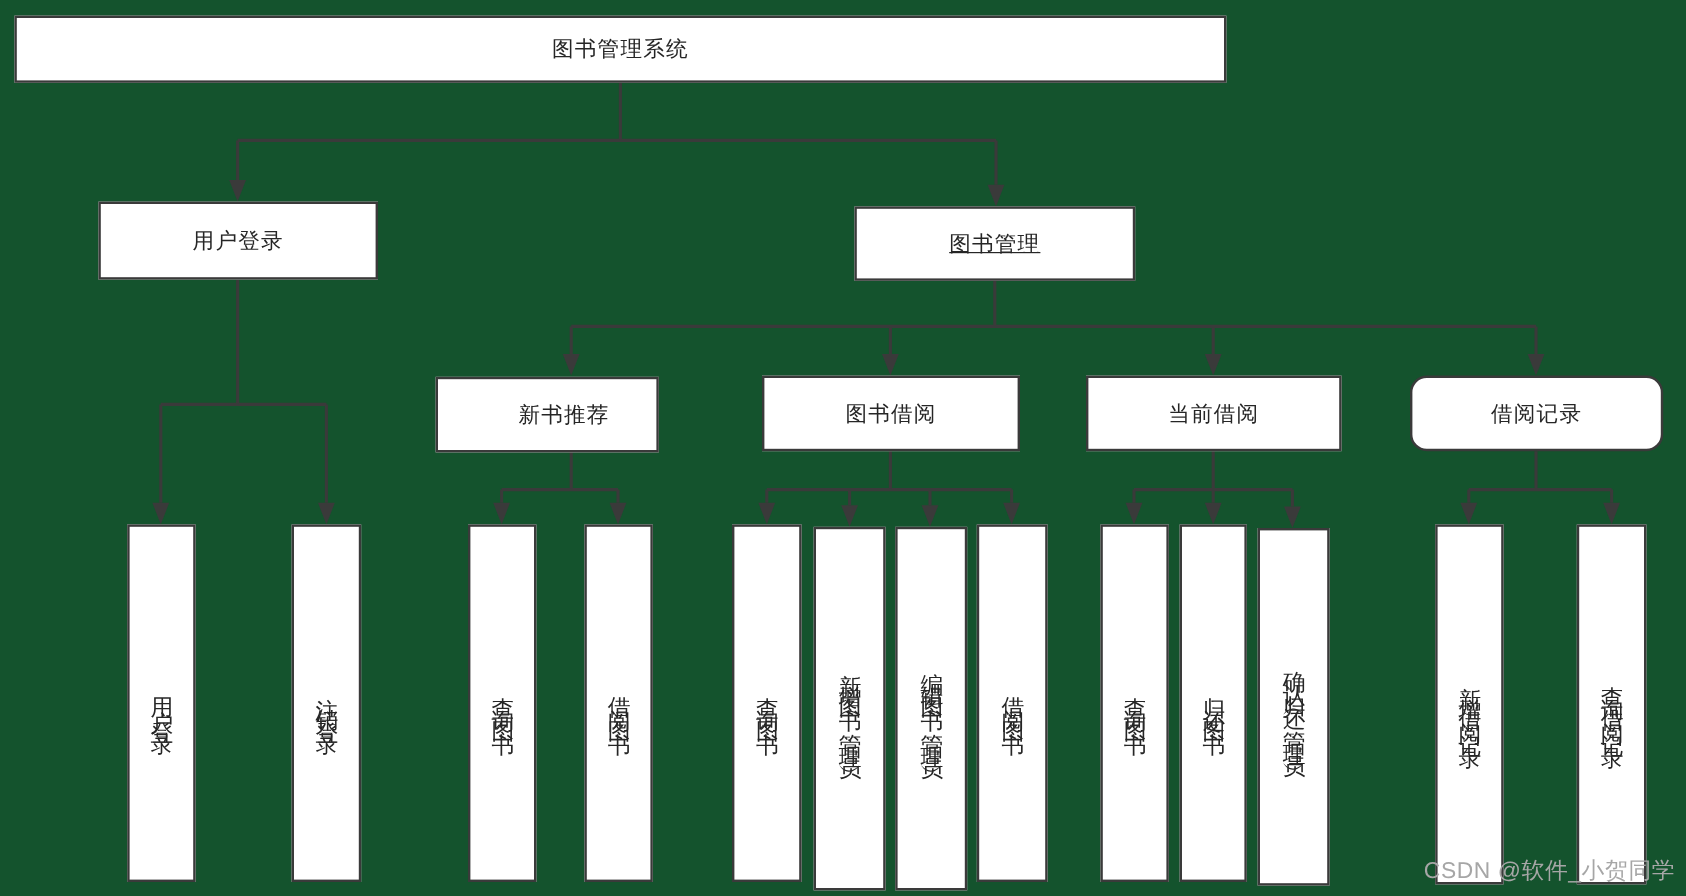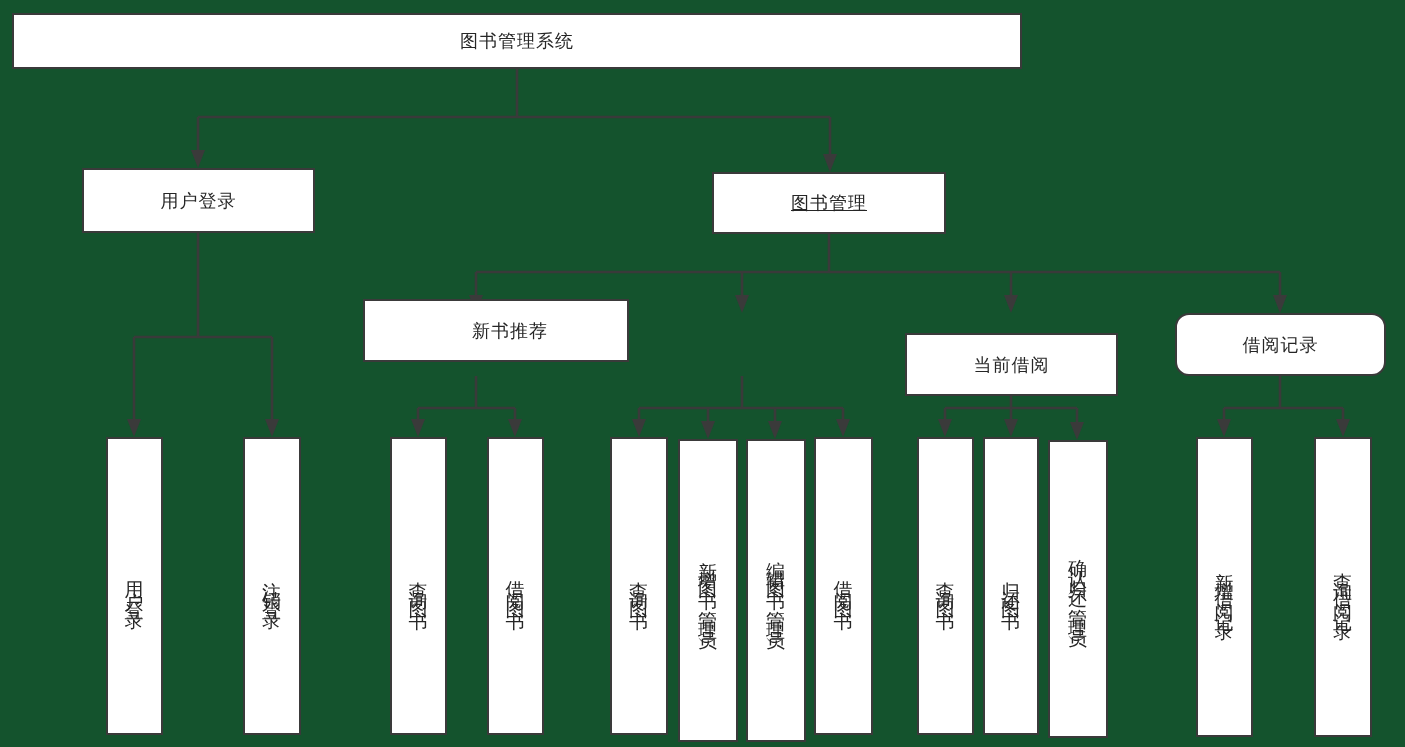--- a/index.html
+++ b/index.html
@@ -85,24 +85,27 @@
     <span>图书管理系统</span>
   </div>
 
   <div class="node hnode" style="left:82px;top:168px;width:233px;height:65px;">
     <span>用户登录</span>
   </div>
   <div class="node hnode" style="left:712px;top:172px;width:234px;height:62px;text-decoration:underline;">
     <span>图书管理</span>
   </div>
 
-  <div class="node hnode" style="left:363px;top:299px;width:266px;height:63px;padding-left:28px;">
+  <div class="node hnode" style="left:363px;top:314px;width:186px;height:63px;padding-left:28px;">
     <span>新书推荐</span>
   </div>
-  <div class="node hnode" style="left:905px;top:313px;width:213px;height:63px;margin-top:20px;">
+  <div class="node hnode" style="left:635px;top:313px;width:215px;height:63px;">
+    <span>图书借阅</span>
+  </div>
+  <div class="node hnode" style="left:905px;top:313px;width:213px;height:63px;">
     <span>当前借阅</span>
   </div>
   <div class="node hnode" style="left:1175px;top:313px;width:211px;height:63px;border-radius:14px;">
     <span>借阅记录</span>
   </div>
 
   <div class="node vnode" style="left:106px;top:437px;width:57px;height:298px;">
     <span>用户登录</span>
   </div>
   <div class="node vnode" style="left:243px;top:437px;width:58px;height:298px;">
@@ -139,13 +142,14 @@
     <span>确认归还（管理员）</span>
   </div>
 
   <div class="node vnode" style="left:1196px;top:437px;width:57px;height:300px;">
     <span>新增借阅记录</span>
   </div>
   <div class="node vnode" style="left:1314px;top:437px;width:58px;height:300px;">
     <span>查询借阅记录</span>
   </div>
 
+  <div id="watermark">CSDN @软件_小贺同学</div>
 </div>
 
 </body></html>

